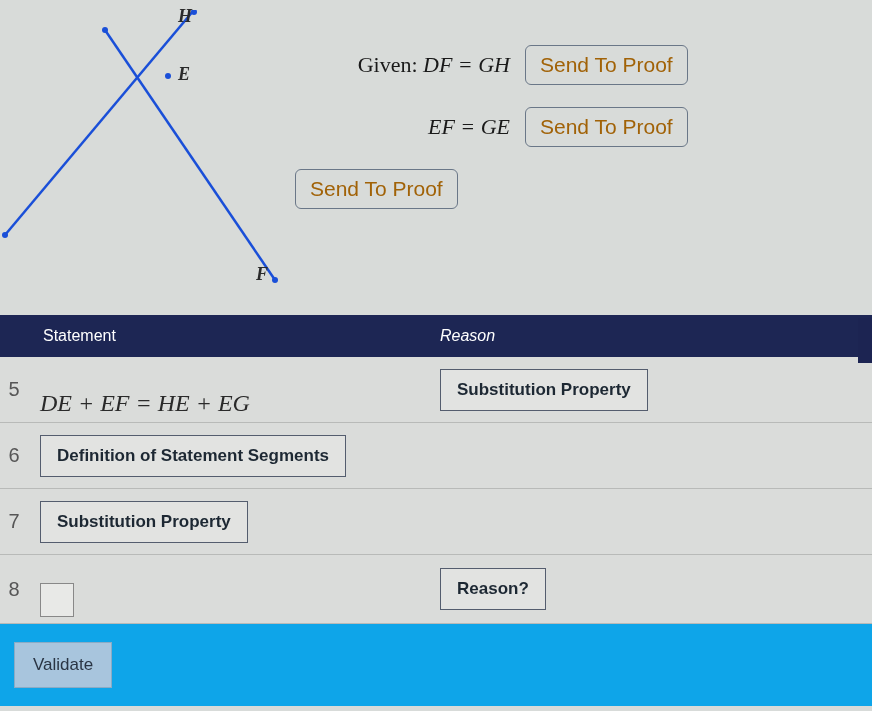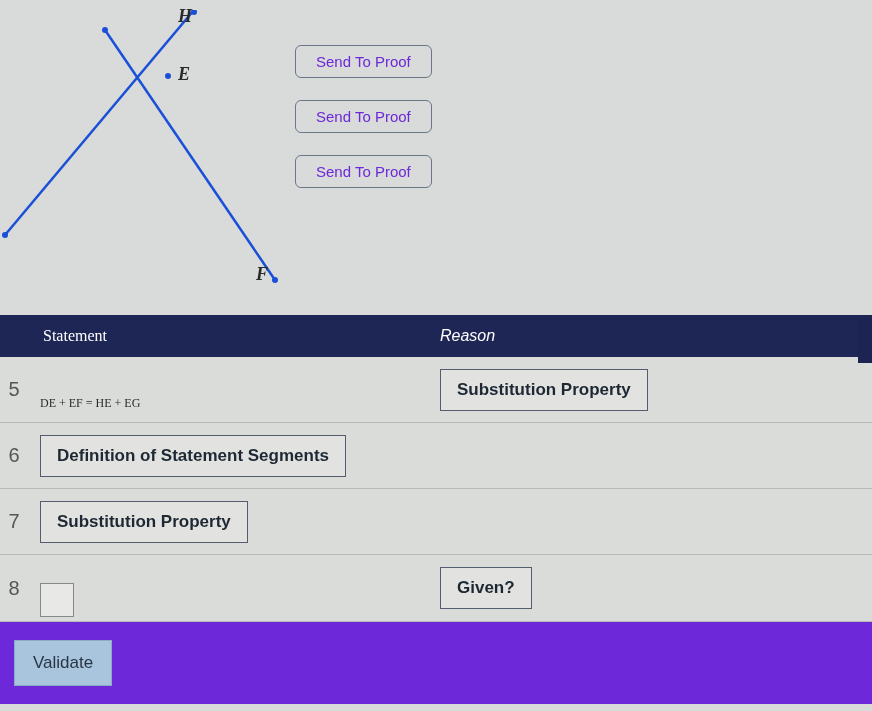--- a/index.html
+++ b/index.html
@@ -55,62 +55,63 @@
     .given-text .label {
       font-weight: normal;
     }
     .given-text .eq {
       font-style: italic;
     }
     .send-btn {
       display: inline-flex;
       align-items: center;
       justify-content: center;
-      padding: 7px 20px;
+      padding: 7px 14px;
       border: 1.5px solid #6a7788;
       border-radius: 6px;
       background: transparent;
       font-family: Arial, sans-serif;
-      font-size: 15px;
-      color: #6d28d9;
+      font-size: 21px;
+      color: #a16207;
       cursor: pointer;
     }
     .proof-table {
       width: 100%;
     }
     .table-header {
       display: flex;
       background: #1d2654;
       color: #fff;
       font-family: Arial, sans-serif;
       font-size: 16px;
       padding: 12px 0;
     }
     .col-num { width: 28px; }
-    .col-statement { width: 400px; padding-left: 15px; font-family: Liberation Serif, serif; }
+    .col-statement { width: 400px; padding-left: 15px; }
     .col-reason { flex: 1; padding-left: 12px; font-style: italic; }
     .table-row {
       display: flex;
       align-items: center;
       border-bottom: 1px solid #b8bab8;
       min-height: 66px;
       background: #dadcda;
     }
     .row-num {
       width: 28px;
       text-align: center;
       font-family: Arial, sans-serif;
       font-size: 20px;
       color: #565656;
     }
     .statement-cell {
       width: 400px;
       padding-left: 12px;
       font-family: 'Times New Roman', serif;
-      font-size: 12px;
+      font-style: italic;
+      font-size: 24px;
       color: #2a2a2a;
       margin-top: 28px;
     }
     .reason-cell {
       flex: 1;
       padding: 10px 12px;
     }
     .reason-box {
       display: inline-block;
       border: 1.5px solid #545d6e;
@@ -125,21 +126,21 @@
     .empty-box {
       display: inline-block;
       width: 34px;
       height: 34px;
       border: 1.5px solid #888;
       background: #e8e9e7;
       cursor: pointer;
     }
     .footer-area {
       padding: 18px 14px;
-      background: #6d28d9;
+      background: #0ea5e9;
     }
     .validate-btn {
       display: inline-block;
       background: #a8c5dd;
       border: 1px solid #8aabc5;
       padding: 12px 18px;
       font-family: Arial, sans-serif;
       font-size: 17px;
       color: #2a3544;
       cursor: pointer;
@@ -167,23 +168,29 @@
       <circle cx="275" cy="270" r="3" fill="#1a4fd8"></circle>
       <circle cx="168" cy="66" r="3" fill="#1a4fd8"></circle>
     </svg>
     <span class="point-label" style="top:-4px; left:178px;">H</span>
     <span class="point-label" style="top:54px; left:178px;">E</span>
     <span class="point-label" style="top:254px; left:256px;">F</span>
   </div>
 
   <div class="givens-area">
     <div class="given-row">
+      <div class="given-text">
+        <span class="label">Given: </span><span class="eq">DF = GH</span>
+      </div>
       <button class="send-btn">Send To Proof</button>
     </div>
     <div class="given-row">
+      <div class="given-text">
+        <span class="label"></span><span class="eq">EF = GE</span>
+      </div>
       <button class="send-btn">Send To Proof</button>
     </div>
     <div class="given-row">
       <button class="send-btn">Send To Proof</button>
     </div>
   </div>
 </div>
 
 <div class="proof-table">
   <div class="table-header">
@@ -213,21 +220,21 @@
       <div class="reason-box">Substitution Property</div>
     </div>
   </div>
 
   <div class="table-row">
     <div class="row-num">8</div>
     <div class="statement-cell">
       <span class="empty-box"></span>
     </div>
     <div class="reason-cell">
-      <div class="reason-box">Given?</div>
+      <div class="reason-box">Reason?</div>
     </div>
   </div>
 
   <div class="footer-area">
     <button class="validate-btn">Validate</button>
   </div>
 </div>
 
 <div class="right-strip"></div>
 

